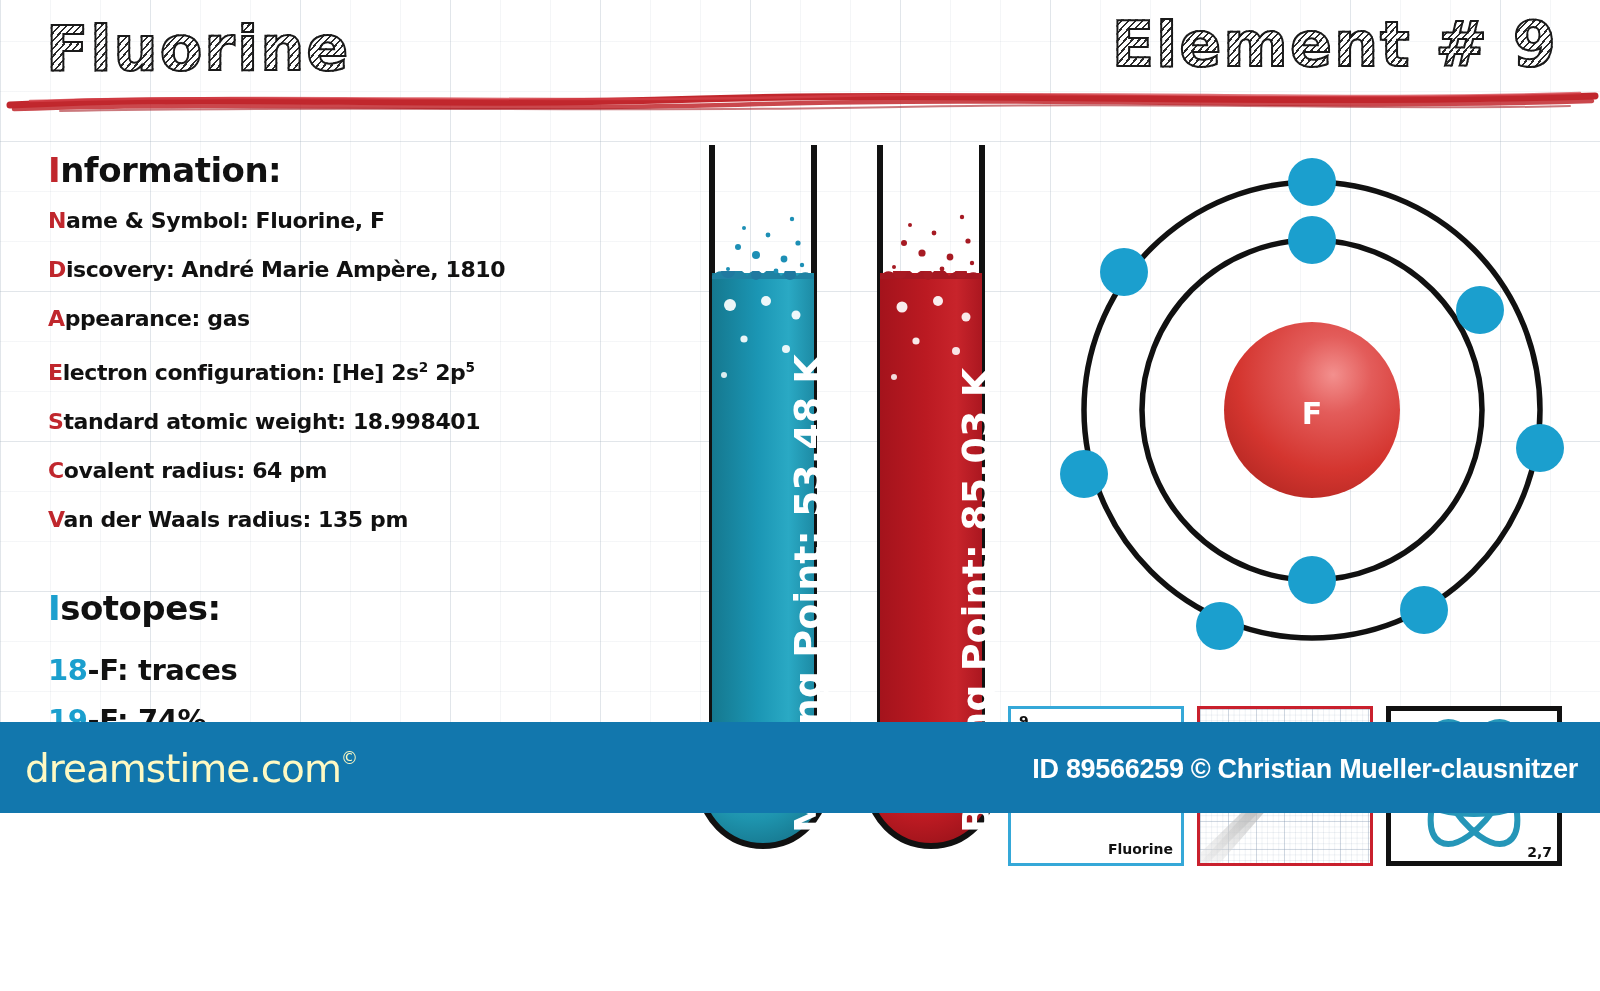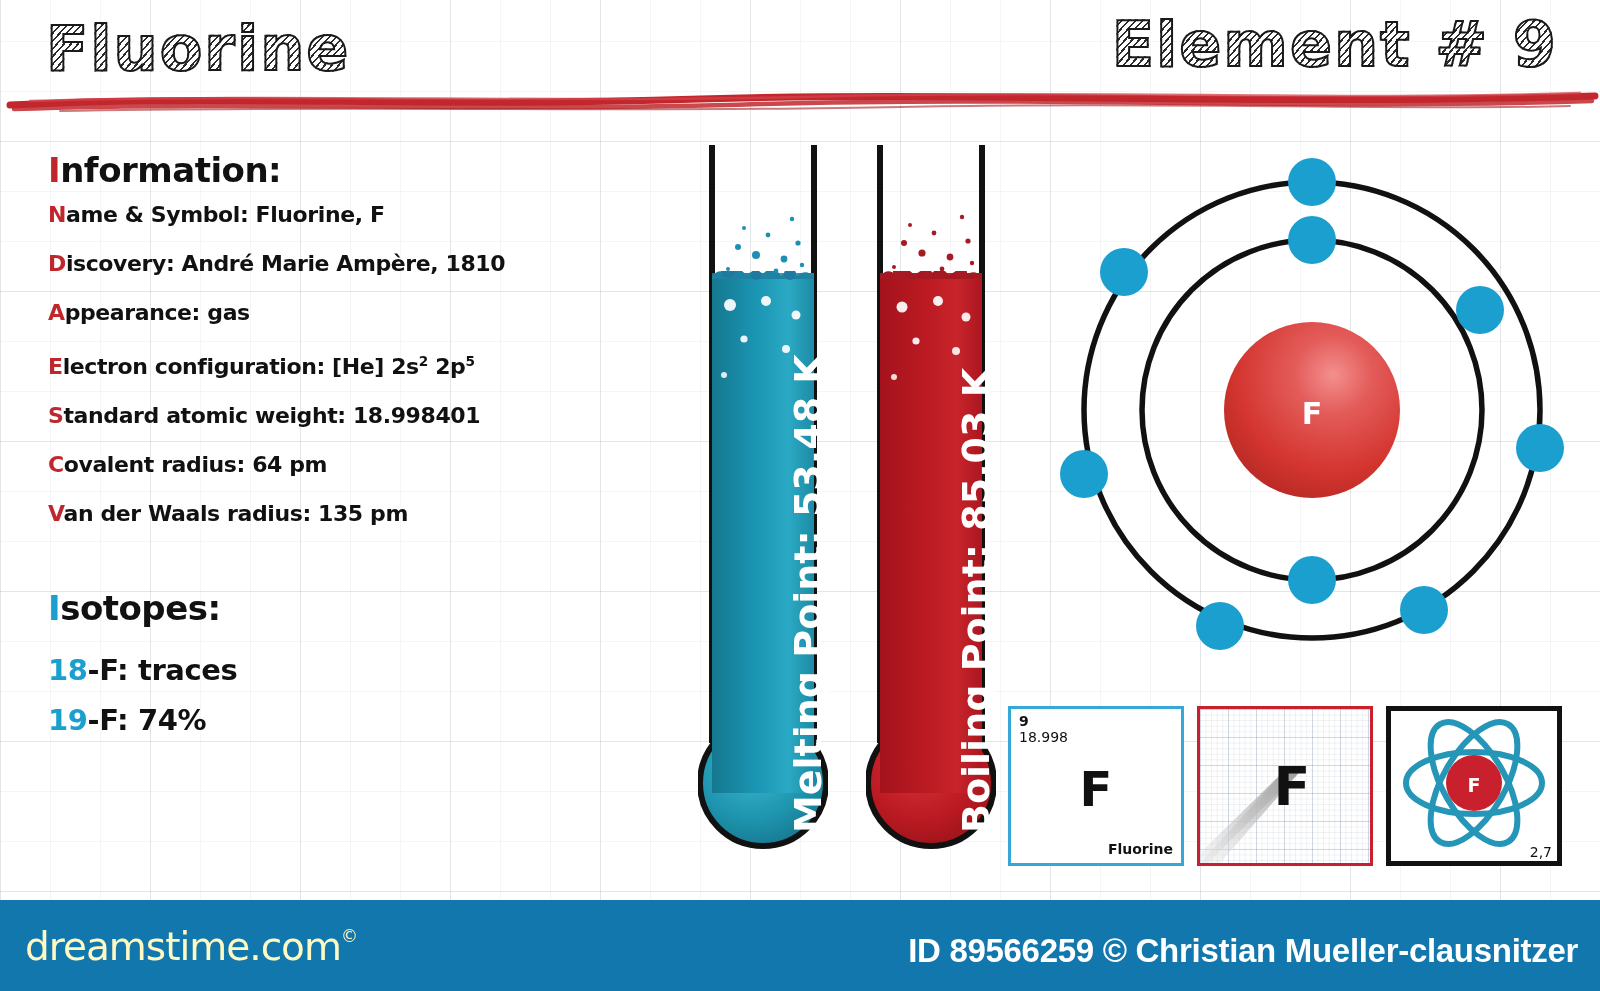--- a/index.html
+++ b/index.html
@@ -6,21 +6,21 @@
   html, body { background: #ffffff; }
   body {
     width: 1600px; height: 991px;
     font-family: "Liberation Sans", sans-serif;
     overflow: hidden;
     position: relative;
   }
 
   #page {
     position: absolute; inset: 0;
-    width: 1600px; height: 991px;
+    width: 1600px; height: 813px;
     background-color: #ffffff;
     background-image:
       linear-gradient(to right, rgba(150,165,180,0.20) 1px, transparent 1px),
       linear-gradient(to bottom, rgba(150,165,180,0.20) 1px, transparent 1px),
       linear-gradient(to right, rgba(150,165,180,0.10) 1px, transparent 1px),
       linear-gradient(to bottom, rgba(150,165,180,0.10) 1px, transparent 1px);
     background-size: 150px 150px, 150px 150px, 50px 50px, 50px 50px;
     background-position: 0 -9px, 0 -9px, 0 -9px, 0 -9px;
   }
 
@@ -50,20 +50,21 @@
   }
 
   
   #info-block { position: absolute; left: 48px; top: 150px; width: 640px; }
   #info-title {
     font-family: "DejaVu Sans", sans-serif;
     font-weight: bold;
     font-size: 34px;
     color: #111111;
     letter-spacing: -0.5px;
+    margin-bottom: 6px;
   }
   .info-row {
     font-family: "DejaVu Sans", sans-serif;
     font-weight: bold;
     font-size: 22px;
     color: #111111;
     letter-spacing: -0.4px;
     line-height: 49px;
     white-space: nowrap;
   }
@@ -145,42 +146,42 @@
                     linear-gradient(to bottom, rgba(130,150,175,0.13) 1px, transparent 1px);
                   background-size: 28px 28px, 28px 28px, 5.6px 5.6px, 5.6px 5.6px;
                   overflow: hidden; }
 
   #box-atom { left: 1386px; top: 706px; width: 176px; height: 160px;
               border: 5px solid #111111; }
   .atom-shells { position: absolute; left: 50%; top: 48%;
                  transform: translate(-50%,-50%); }
   .atom-config {
     position: absolute; right: 5px; bottom: 1px;
-    font-family: "DejaVu Sans", sans-serif; font-weight: normal;
+    font-family: "DejaVu Sans", sans-serif; font-weight: bold;
     font-size: 14px; color: #111;
   }
 
   
   #footer {
     position: absolute; left: 0; bottom: 0;
     width: 1600px; height: 91px;
     background: #1277ad;
   }
   #footer-logo {
     position: absolute; left: 25px; top: 24px;
     font-family: "DejaVu Sans", sans-serif;
     font-size: 39px; color: #fef9c3; letter-spacing: -1px;
   }
   #footer-logo .reg {
     font-size: 17px; vertical-align: super; position: relative; top: -4px;
   }
   #footer-credit {
     position: absolute; right: 22px; top: 32px;
     font-family: "Liberation Sans", sans-serif;
-    font-weight: bold; font-size: 33px; color: #ffffff;
+    font-weight: bold; font-size: 27px; color: #ffffff;
     letter-spacing: -0.3px;
   }
 </style>
 </head>
 <body>
 
 <div id="page">
 
   <div class="title-sketch" id="title-left">Fluorine</div>
 

